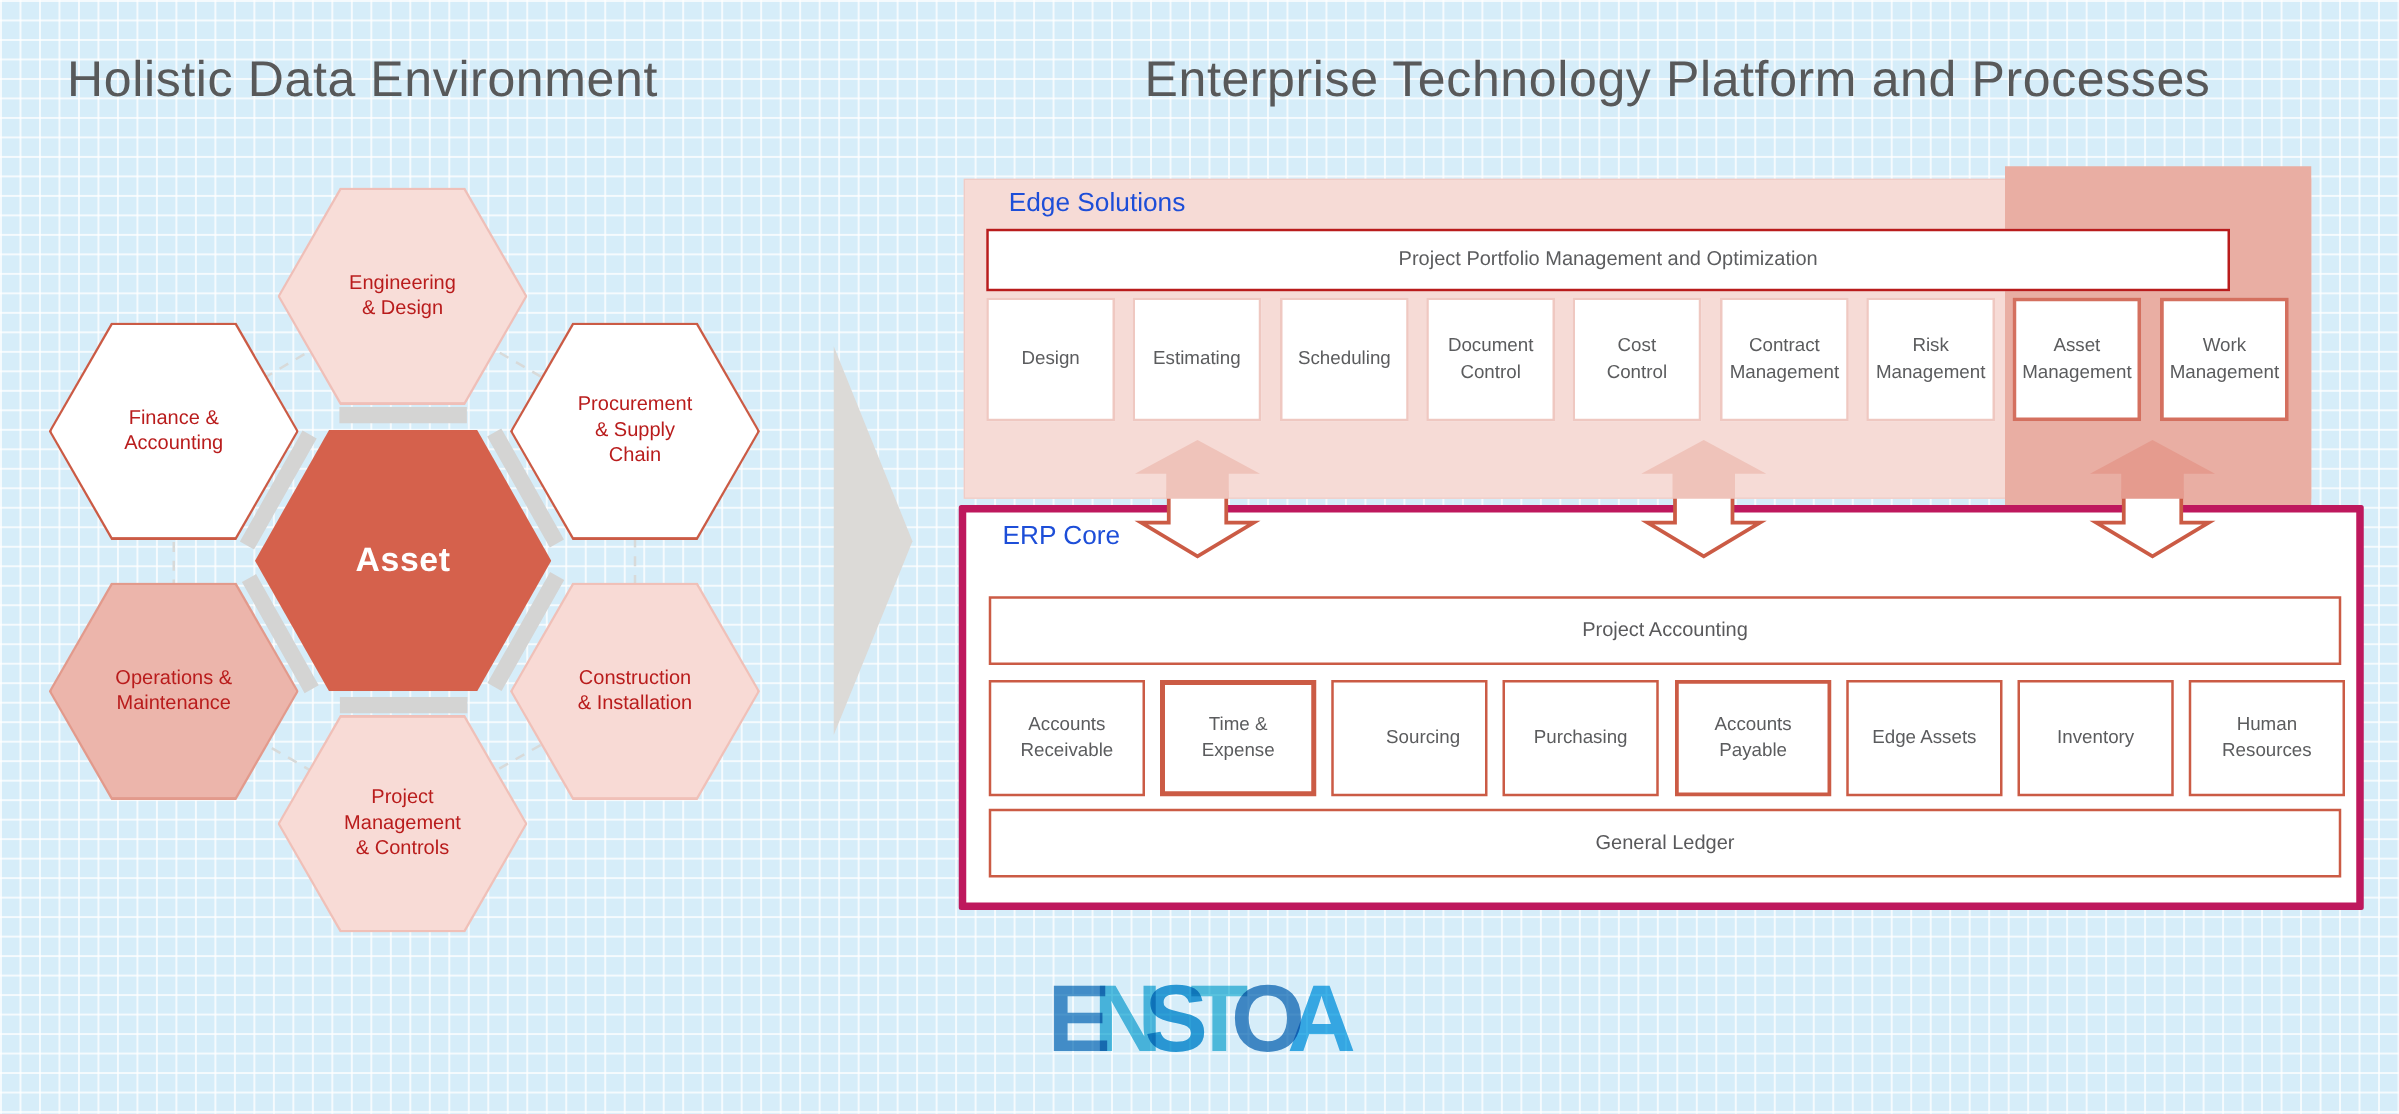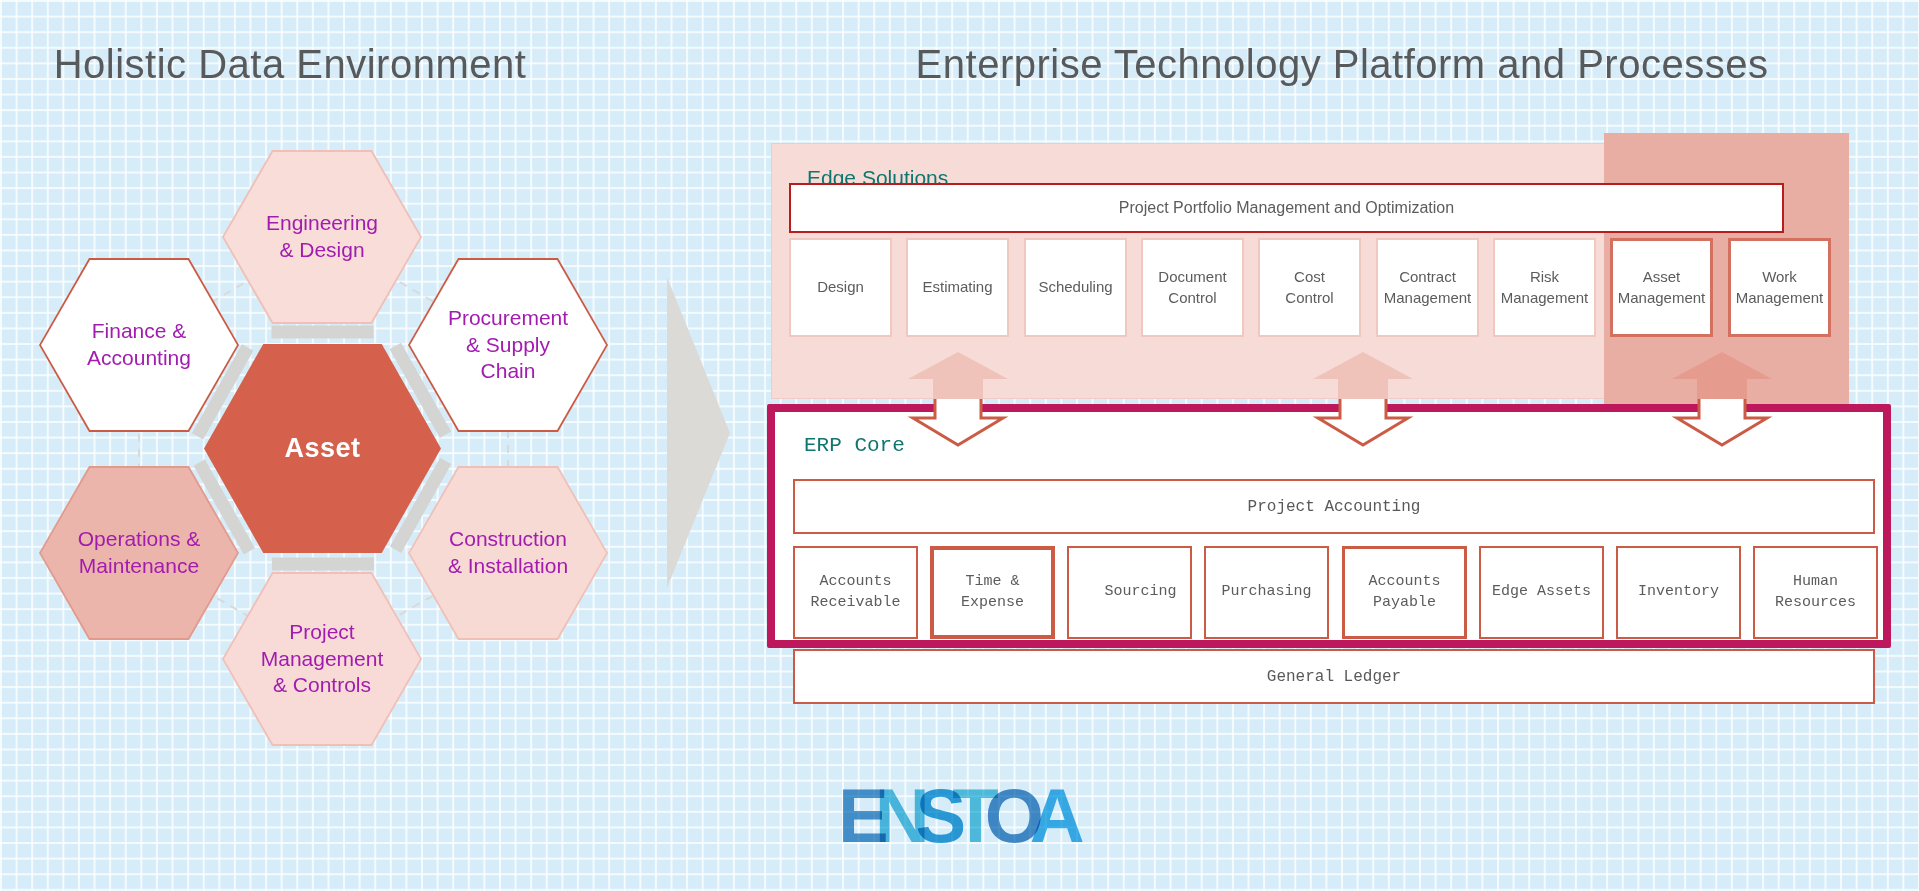--- a/index.html
+++ b/index.html
@@ -22,51 +22,51 @@
   .hex{
     position:absolute;
     clip-path:polygon(25% 0,75% 0,100% 50%,75% 100%,25% 100%,0 50%);
   }
   .hex-in{
     position:absolute;inset:2px;
     clip-path:polygon(25% 0,75% 0,100% 50%,75% 100%,25% 100%,0 50%);
     display:flex;align-items:center;justify-content:center;text-align:center;
   }
   .hex-label{
-    white-space:pre-line;font-size:21px;line-height:1.28;color:#a21caf;
+    white-space:pre-line;font-size:16px;line-height:1.28;color:#b91c1c;
   }
   .asset-label{font-size:27px;font-weight:bold;color:#ffffff;letter-spacing:.5px;}
   
   .edge-panel{
     left:771px;top:143px;width:1078px;height:256px;
     background:#f6dbd6;border:1px solid #f0ccc6;box-sizing:border-box;
   }
   .edge-overlay{
     left:1604px;top:133px;width:245px;height:271px;
     background:#e9aea3;
   }
-  .section-label{font-size:21px;color:#0f766e;white-space:nowrap;margin-top:15px;}
+  .section-label{font-size:21px;color:#1d4ed8;white-space:nowrap;}
   .wide-bar{
     background:#ffffff;box-sizing:border-box;
     display:flex;align-items:center;justify-content:center;
     font-size:16px;color:#59595b;
   }
   .ppm-bar{
     left:789px;top:183px;width:995px;height:50px;border:2px solid #b91c1c;
   }
   .edge-box{
     position:absolute;top:238px;width:103px;height:99px;background:#fff;
     border:2px solid #efc8c1;box-sizing:border-box;
     display:flex;align-items:center;justify-content:center;text-align:center;
   }
   .edge-box.dark{border:3px solid #d4705f;}
   .small-label{white-space:pre-line;font-size:15px;line-height:1.35;color:#5b5c5e;}
   .erp-box{
-    left:767px;top:404px;width:1124px;height:244px;
-    background:#ffffff;border:8px solid #be185d;border-radius:2px;box-sizing:border-box;font-family:Liberation Mono, monospace;
+    left:767px;top:404px;width:1124px;height:324px;
+    background:#ffffff;border:6px solid #be185d;border-radius:2px;box-sizing:border-box;
   }
   .erp-bar{position:absolute;left:18px;width:1082px;height:55px;border:2px solid #cb5b45;}
   .erp-cell{
     position:absolute;top:134px;width:125px;height:93px;background:#fff;
     border:2px solid #cb5b45;box-sizing:border-box;
     display:flex;align-items:center;justify-content:center;text-align:center;
   }
   .erp-cell.b3{border-width:3px;}
   .erp-cell.b4{border-width:4px;}
   

